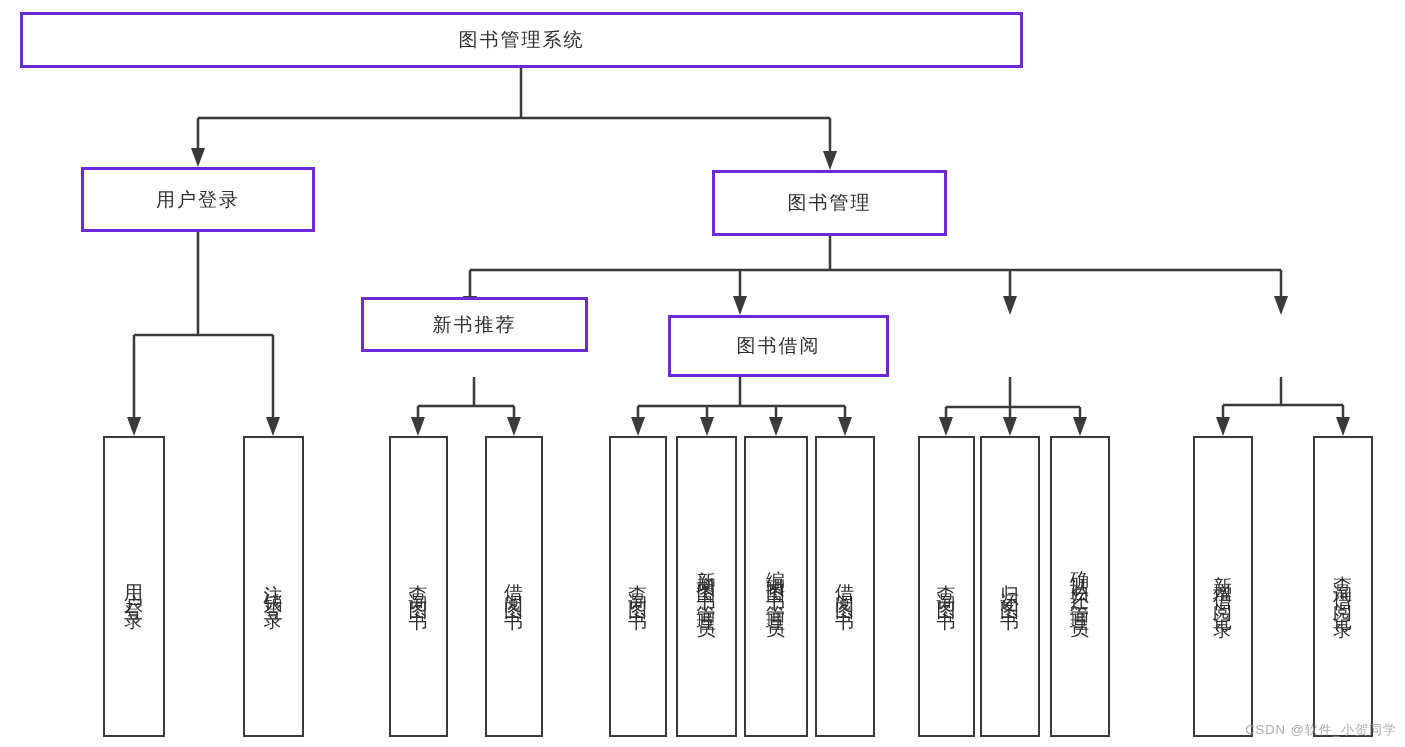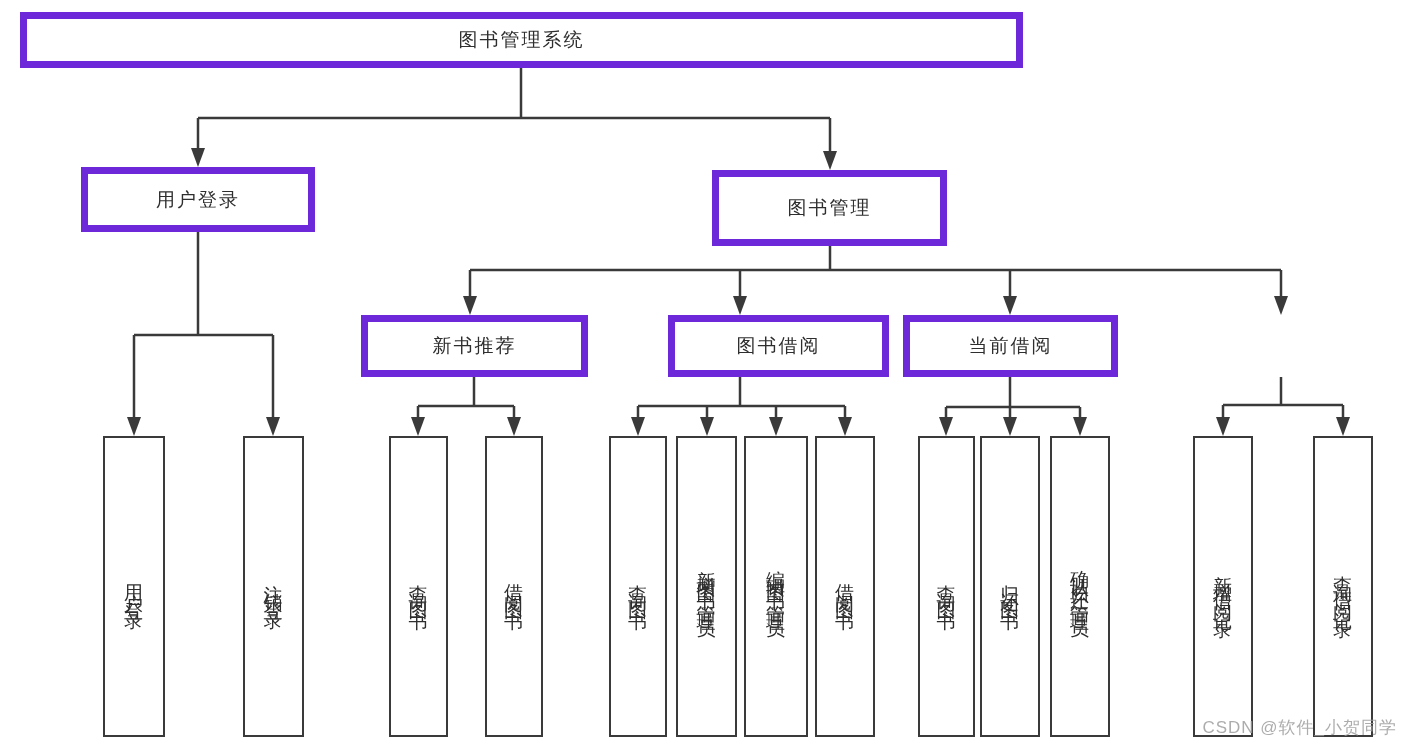--- a/index.html
+++ b/index.html
@@ -12,21 +12,21 @@
     overflow: hidden;
   }
   #wires {
     position: absolute;
     left: 0; top: 0;
     width: 1405px; height: 747px;
     pointer-events: none;
   }
   .hbox {
     position: absolute;
-    border: 7px solid #6d28d9;
+    border: 3px solid #6d28d9;
     background: #ffffff;
     display: flex;
     align-items: center;
     justify-content: center;
     font-size: 19px;
     letter-spacing: 2px;
     color: #2e2e2e;
     box-sizing: border-box;
     z-index: 2;
   }
@@ -44,23 +44,23 @@
     font-size: 19px;
     letter-spacing: 9px;
     line-height: 1;
     color: #2e2e2e;
     z-index: 2;
   }
   
   #n-root { left: 20px;  top: 12px;  width: 1003px; height: 56px; }
   
   #n-login { left: 81px;  top: 167px; width: 234px; height: 65px; }
-  #n-mgmt  { left: 712px; top: 170px; width: 235px; height: 76px; }
+  #n-mgmt  { left: 712px; top: 170px; width: 235px; height: 66px; }
   
-  #n-rec   { left: 361px;  top: 315px; width: 227px; height: 62px; }
+  #n-rec   { left: 361px;  top: 297px; width: 227px; height: 55px; }
   #n-bor   { left: 632px;  top: 315px; width: 221px; height: 62px; margin-left: 36px; }
   #n-cur   { left: 903px;  top: 315px; width: 215px; height: 62px; }
   #n-rcd   { left: 1173px; top: 315px; width: 220px; height: 62px; }
   
   #lf-a1 { left: 103px;  width: 62px; }
   #lf-a2 { left: 243px;  width: 61px; }
   #lf-b1 { left: 389px;  width: 59px; }
   #lf-b2 { left: 485px;  width: 58px; }
   #lf-c1 { left: 609px;  width: 58px; }
   #lf-c2 { left: 676px;  width: 61px; letter-spacing: 7px; }
@@ -68,21 +68,21 @@
   #lf-c4 { left: 815px;  width: 60px; }
   #lf-d1 { left: 918px;  width: 57px; }
   #lf-d2 { left: 980px;  width: 60px; }
   #lf-d3 { left: 1050px; width: 60px; letter-spacing: 7px; }
   #lf-e1 { left: 1193px; width: 60px; }
   #lf-e2 { left: 1313px; width: 60px; }
   #watermark {
     position: absolute;
     right: 8px;
     bottom: 8px;
-    font-size: 17px;
+    font-size: 13px;
     letter-spacing: 1px;
     color: rgba(158, 158, 158, 0.85);
     z-index: 3;
     white-space: nowrap;
   }
 </style>
 </head>
 <body>
 
 <div id="canvas">
@@ -153,21 +153,20 @@
     </g>
   </svg>
 
   <div id="n-root" class="hbox">图书管理系统</div>
 
   <div id="n-login" class="hbox">用户登录</div>
   <div id="n-mgmt" class="hbox">图书管理</div>
 
   <div id="n-rec" class="hbox">新书推荐</div>
   <div id="n-bor" class="hbox">图书借阅</div>
-  <div id="n-cur" class="hbox">当前借阅</div>
 
   <div id="lf-a1" class="leaf">用户登录</div>
   <div id="lf-a2" class="leaf">注销登录</div>
 
   <div id="lf-b1" class="leaf">查询图书</div>
   <div id="lf-b2" class="leaf">借阅图书</div>
 
   <div id="lf-c1" class="leaf">查询图书</div>
   <div id="lf-c2" class="leaf">新增图书（管理员）</div>
   <div id="lf-c3" class="leaf">编辑图书（管理员）</div>

